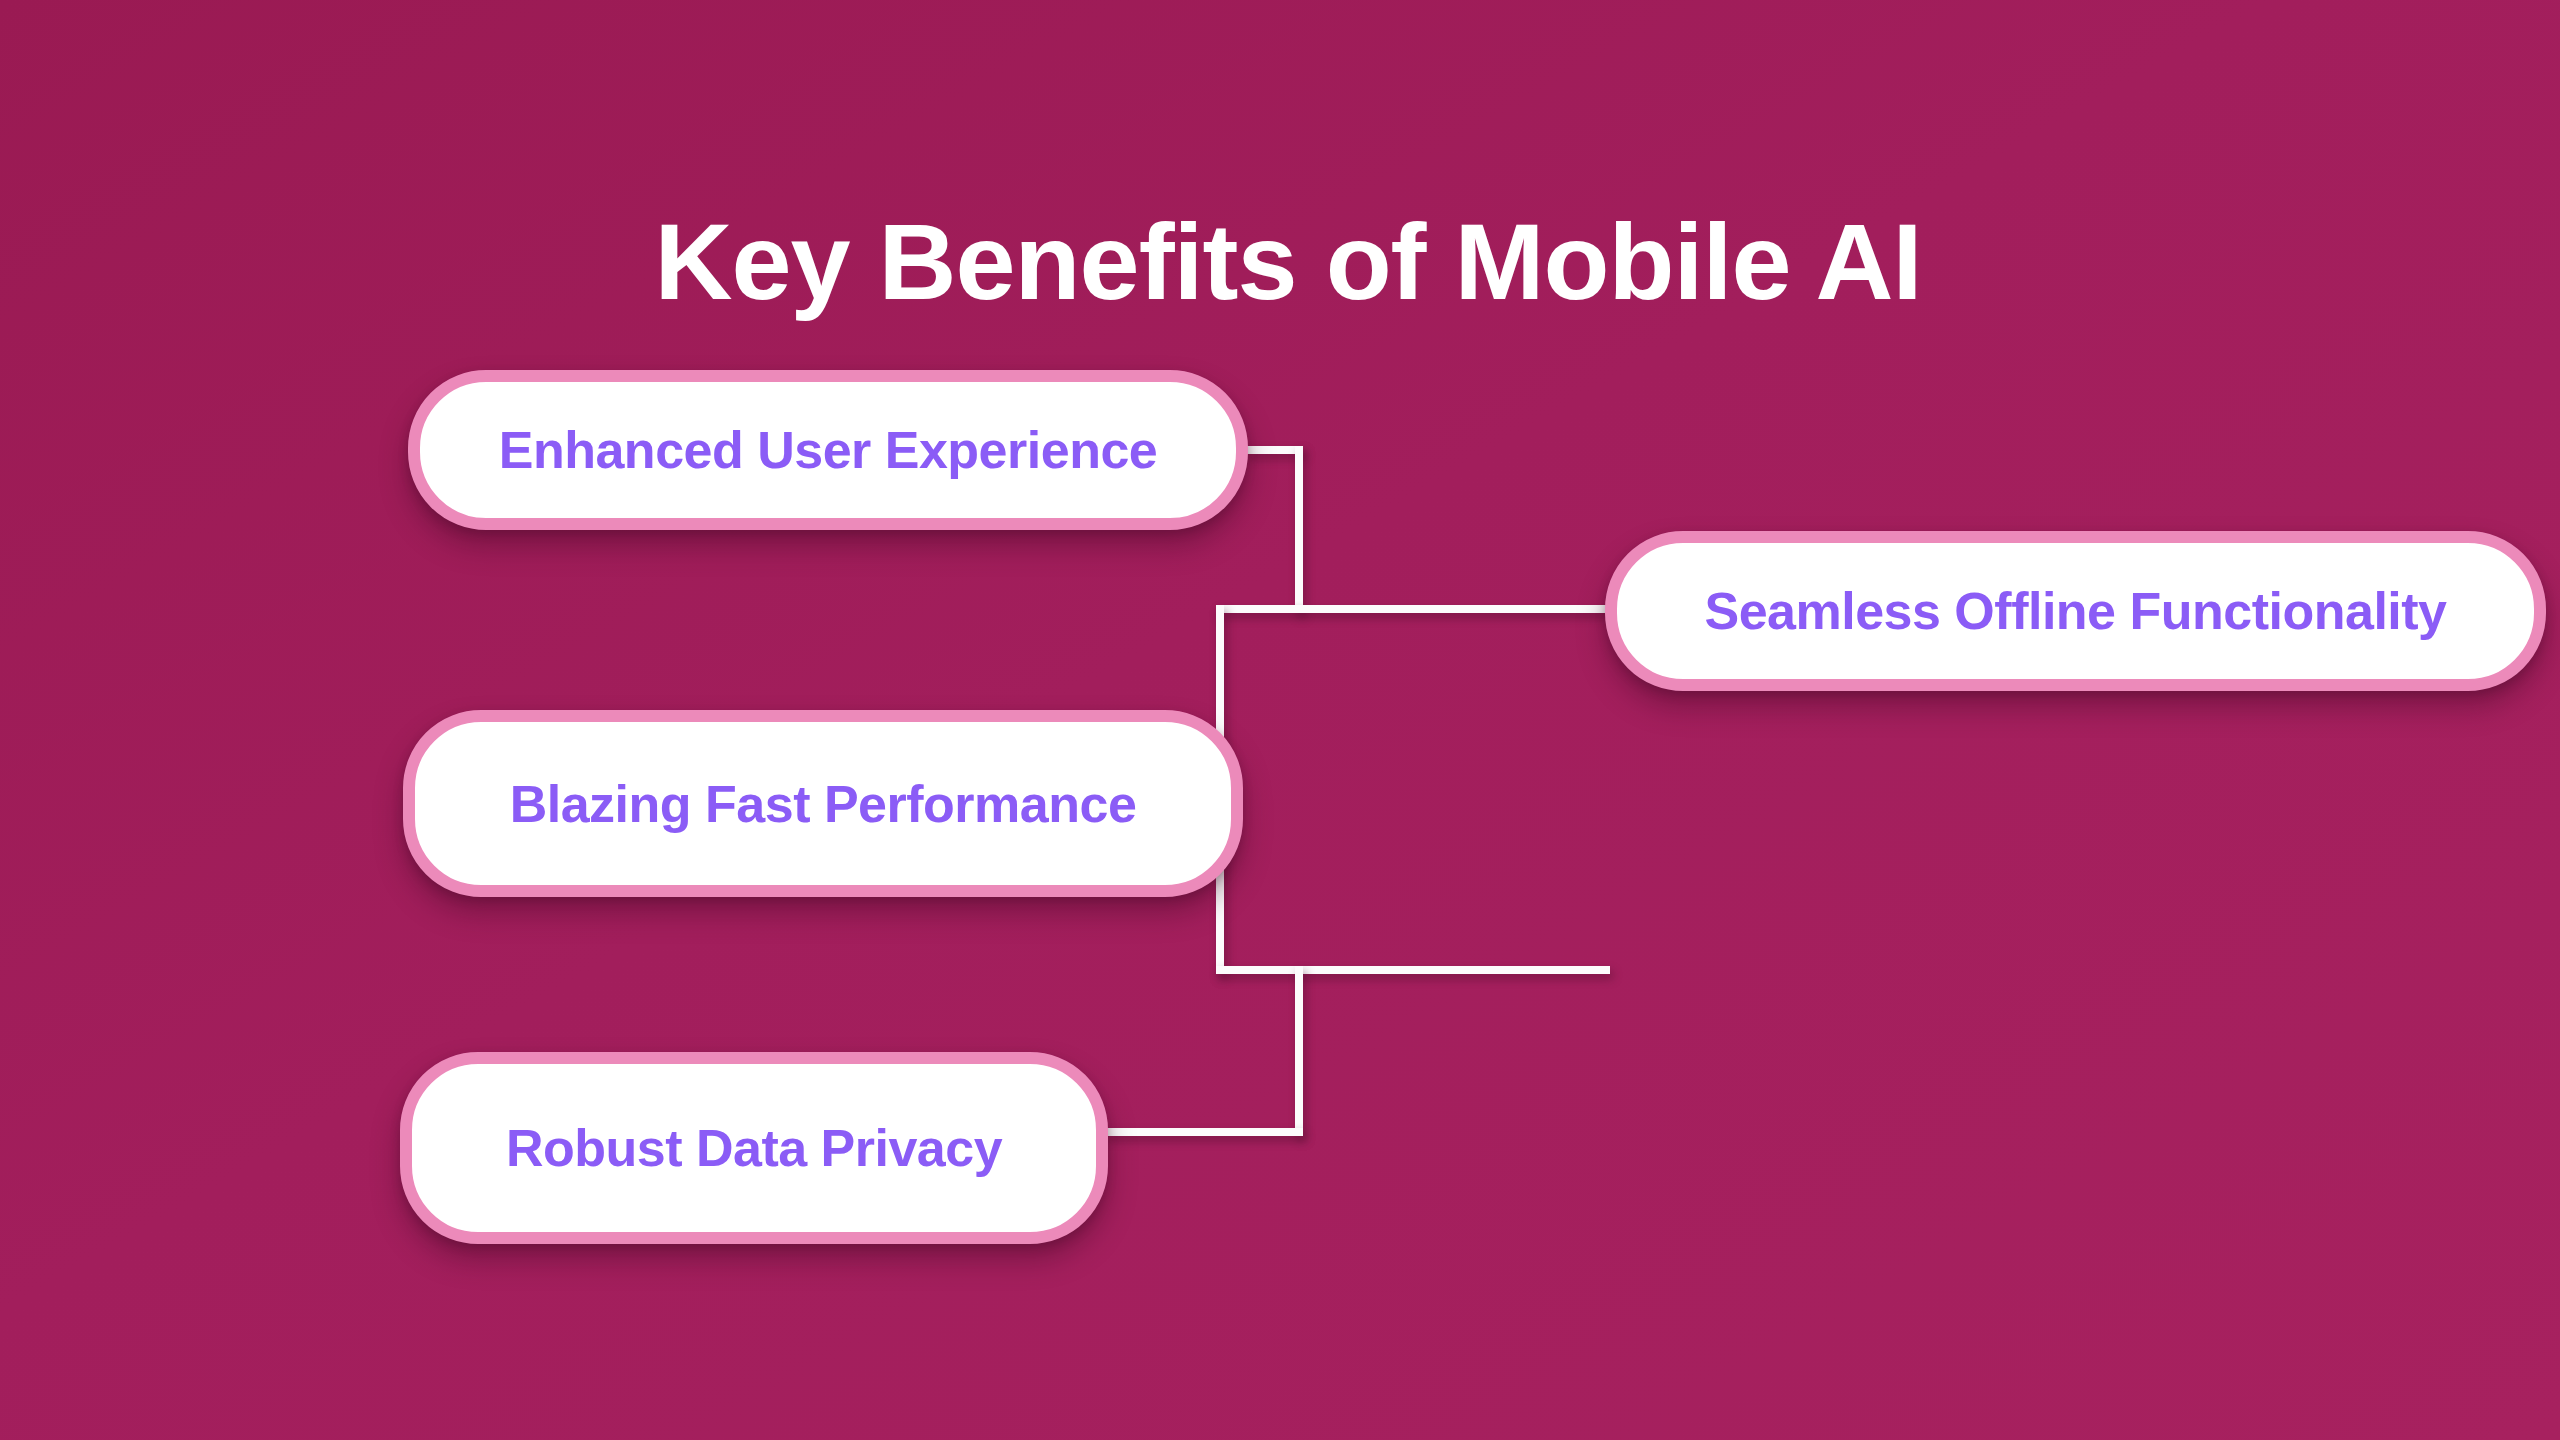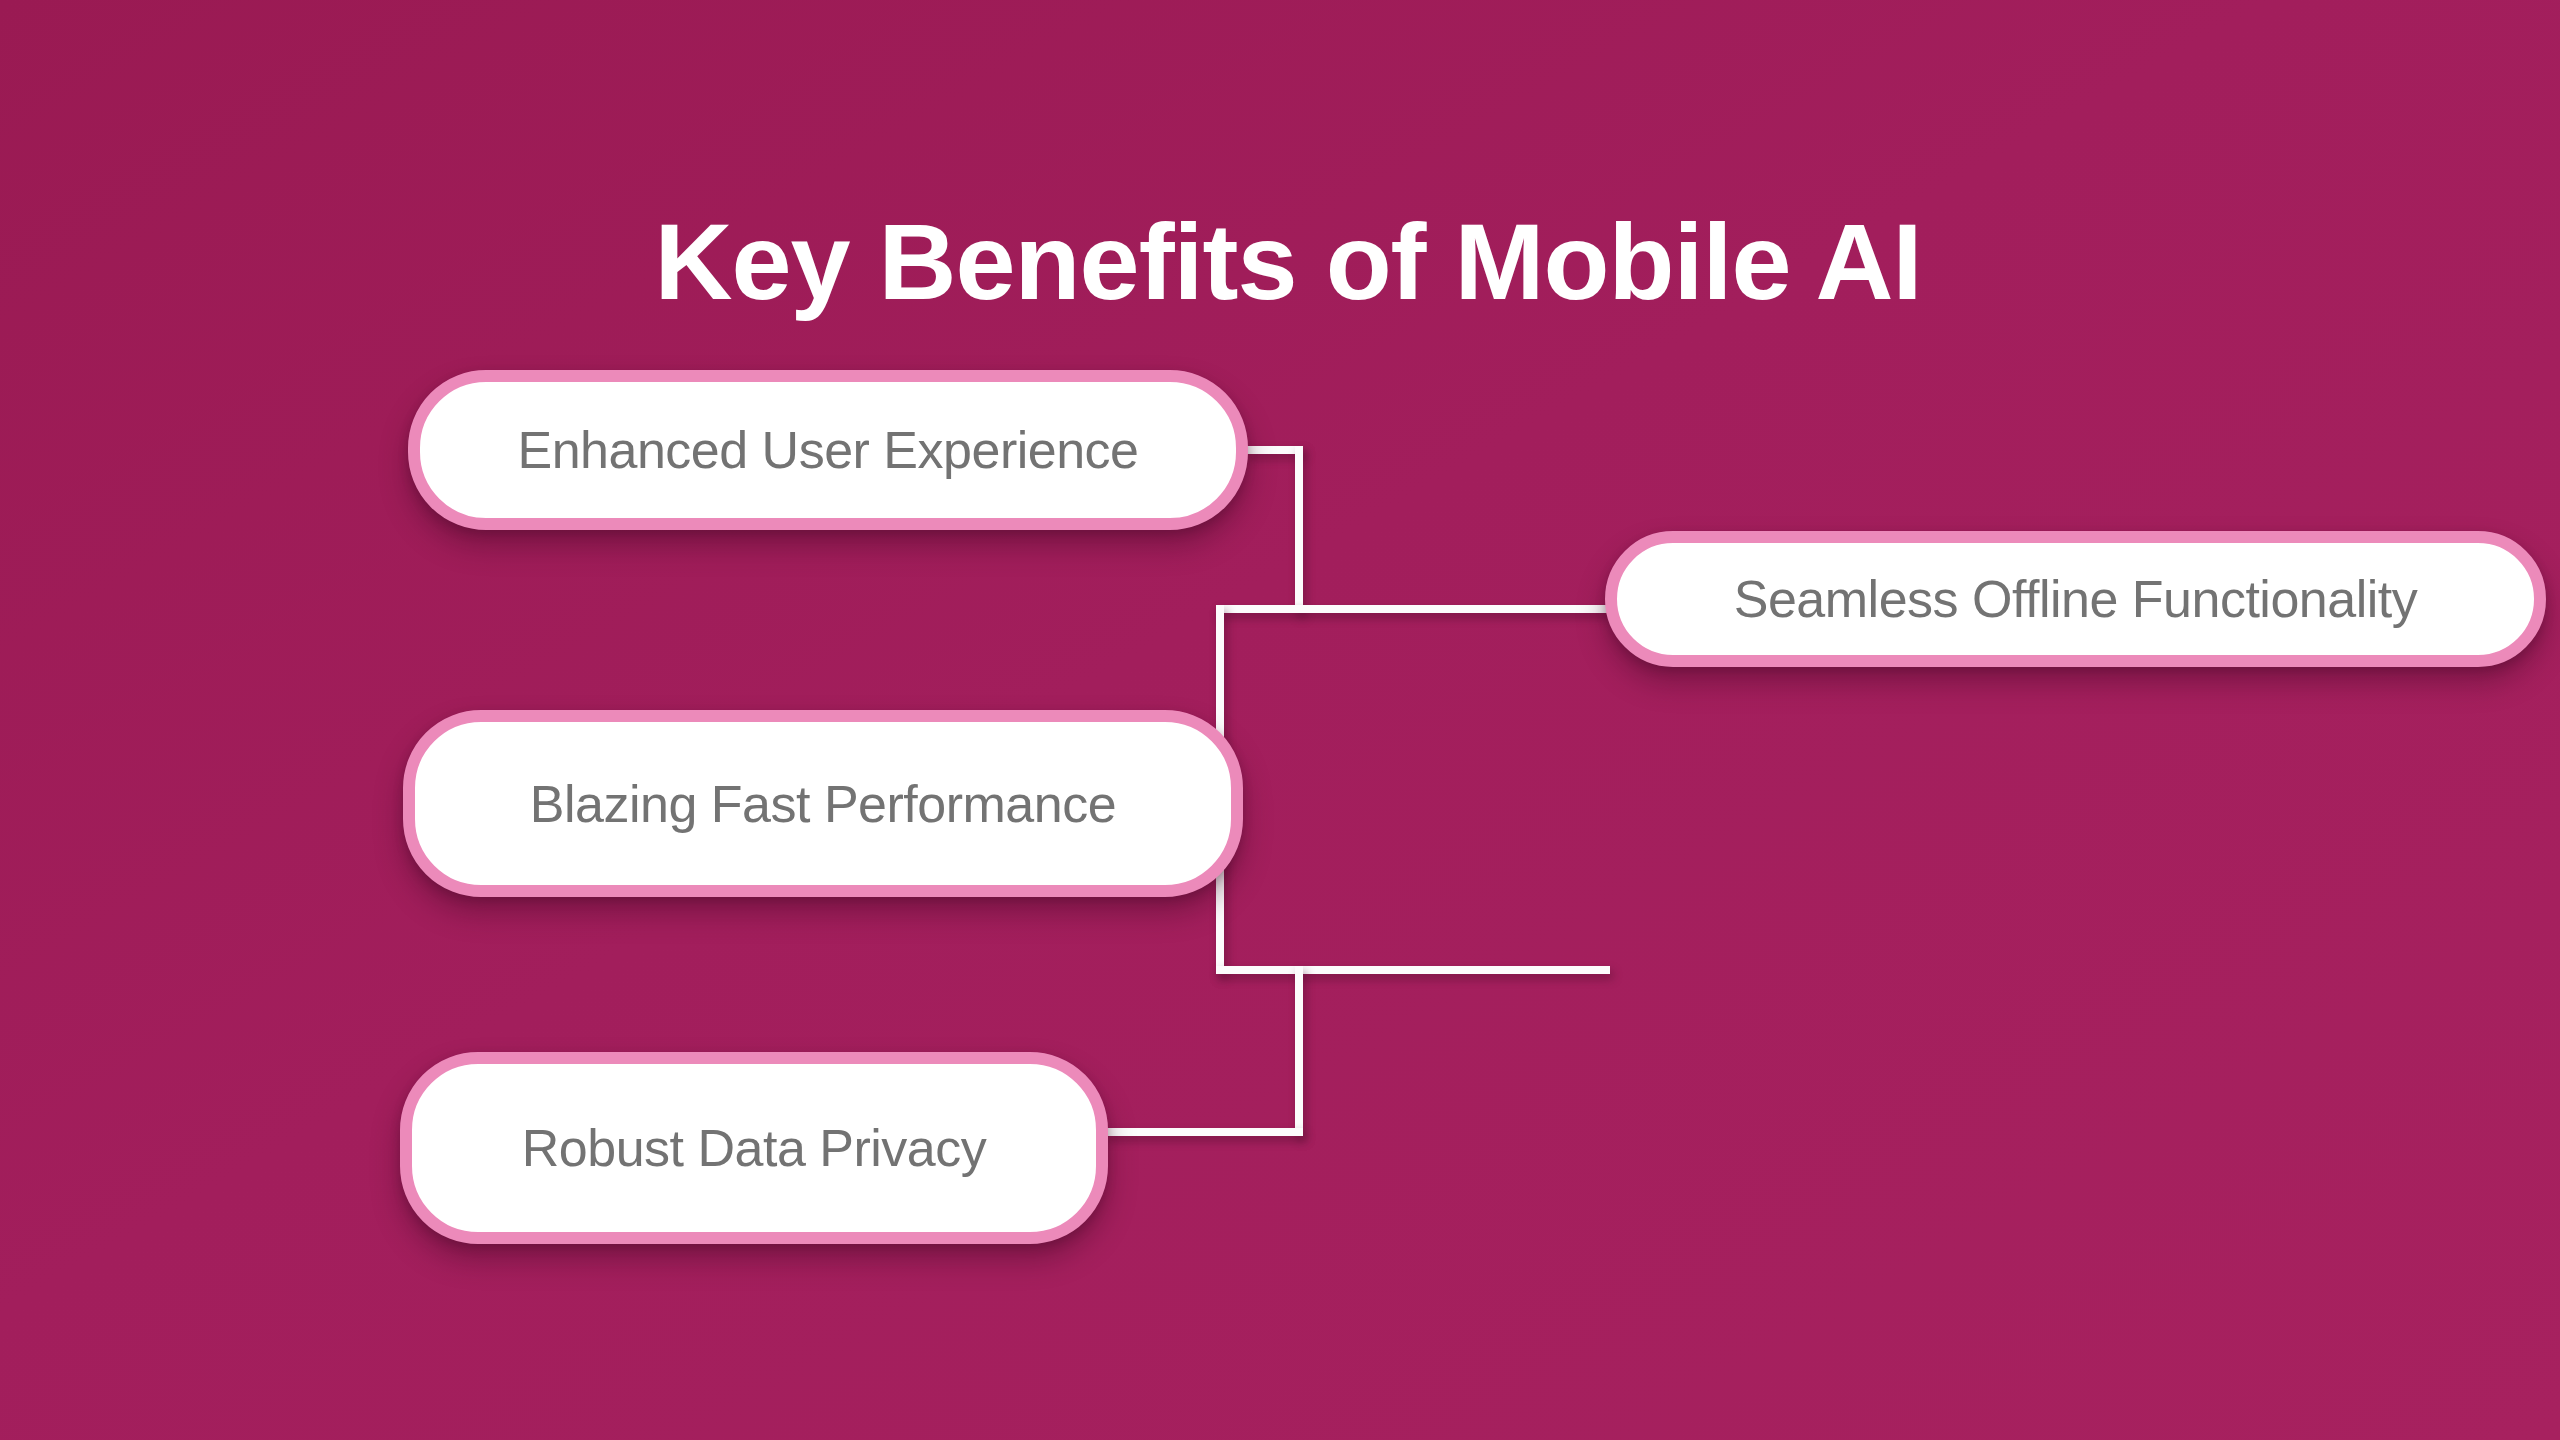--- a/index.html
+++ b/index.html
@@ -54,29 +54,29 @@
     background: #ffffff;
     border: 12px solid #ec8aba;
     border-radius: 78px;
     display: flex;
     align-items: center;
     justify-content: center;
     box-shadow: 0 16px 28px rgba(60, 8, 35, 0.38), 0 4px 10px rgba(60, 8, 35, 0.25);
   }
   .node span {
     font-size: 52px;
-    font-weight: normal;
+    font-weight: bold;
     letter-spacing: -0.5px;
-    color: #737373;
+    color: #8b5cf6;
     white-space: nowrap;
   }
   .node-1 { left: 408px;  top: 370px;  width: 840px; height: 160px; }
   .node-2 { left: 403px;  top: 710px;  width: 840px; height: 187px; }
   .node-3 { left: 400px;  top: 1052px; width: 708px; height: 192px; }
-  .node-4 { left: 1605px; top: 531px;  width: 941px; height: 136px; }
+  .node-4 { left: 1605px; top: 531px;  width: 941px; height: 160px; }
   .node-5 { left: 1605px; top: 890px;  width: 749px; height: 160px; }
 </style>
 </head>
 <body>
 
 <div id="canvas">
 
   <h1 class="title">Key Benefits of Mobile AI</h1>
 
   <div class="seg seg-h0"></div>

